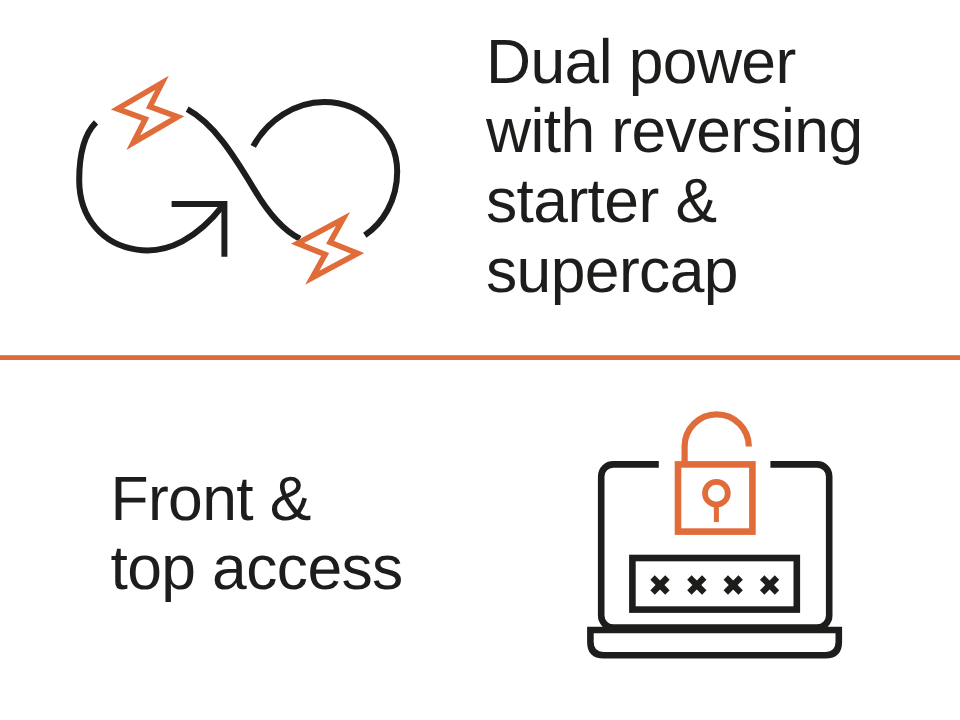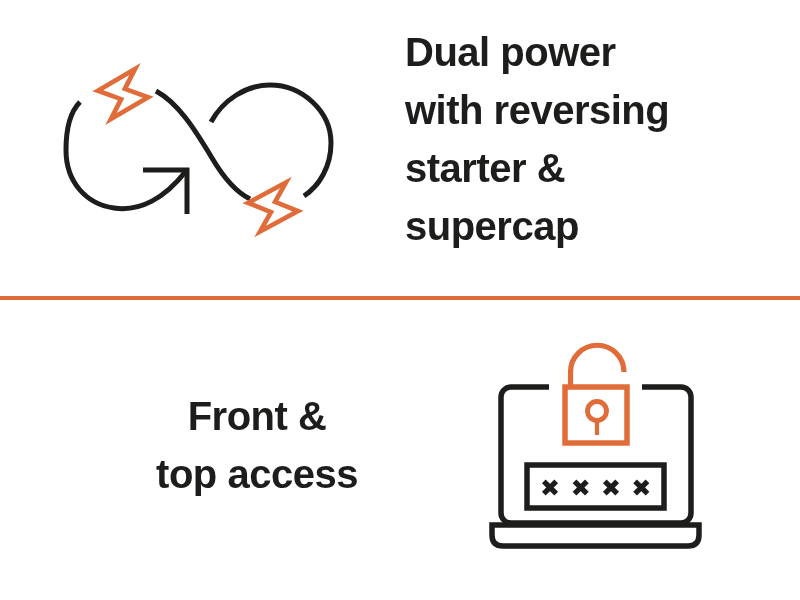--- a/index.html
+++ b/index.html
@@ -6,29 +6,29 @@
   .stage {
     position: relative;
     width: 800px;
     height: 600px;
     background: #ffffff;
     overflow: hidden;
     font-family: "Liberation Sans", sans-serif;
   }
   .heading {
     position: absolute;
-    font-weight: bold;
-    font-size: 40px;
+    font-weight: normal;
+    font-size: 52px;
     line-height: 58px;
     letter-spacing: -0.5px;
     color: #1d1d1b;
     white-space: pre-line;
   }
   #heading-top    { left: 405px; top: 23px;  width: 380px; }
-  #heading-bottom { left: 92px;  top: 387px; width: 330px; text-align: center; }
+  #heading-bottom { left: 92px;  top: 387px; width: 330px; }
   .divider {
     position: absolute;
     left: 0; top: 296px;
     width: 800px; height: 4px;
     background: #dd6b3b;
   }
   .icon-svg { position: absolute; display: block; }
   #dual-power-icon   { left: 50px;  top: 48px;  width: 295px; height: 200px; }
   #secure-laptop-icon{ left: 478px; top: 335px; width: 230px; height: 220px; }
 </style>

